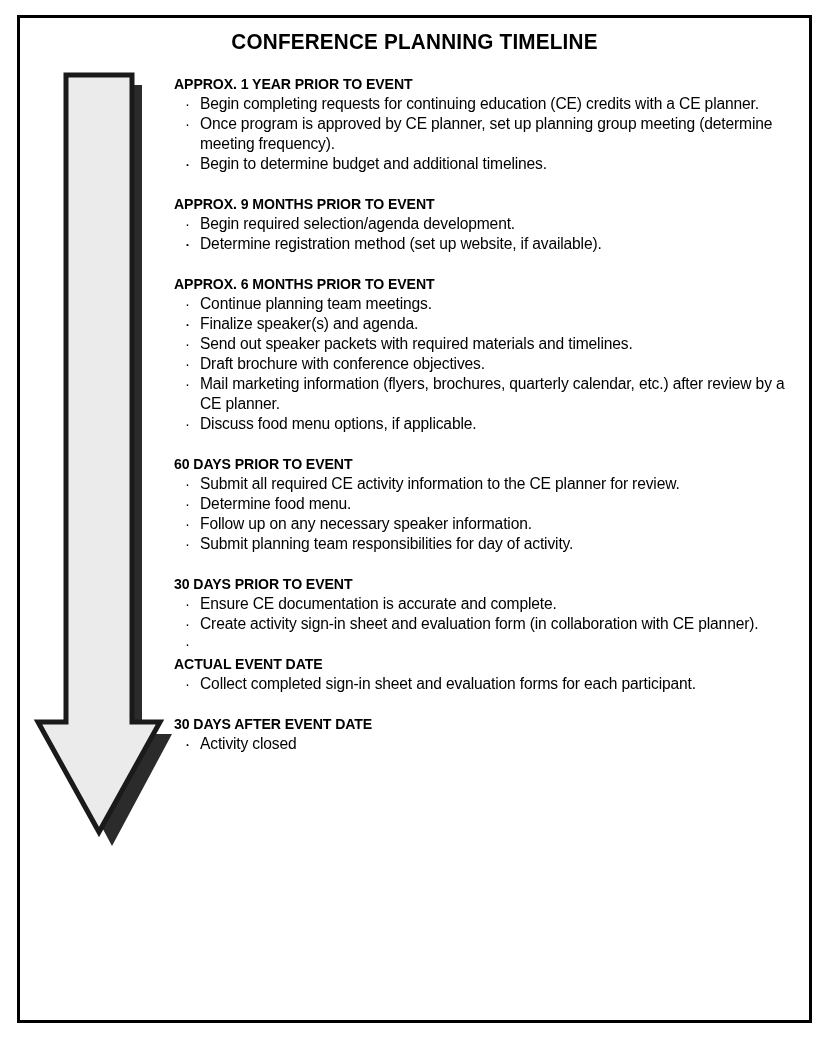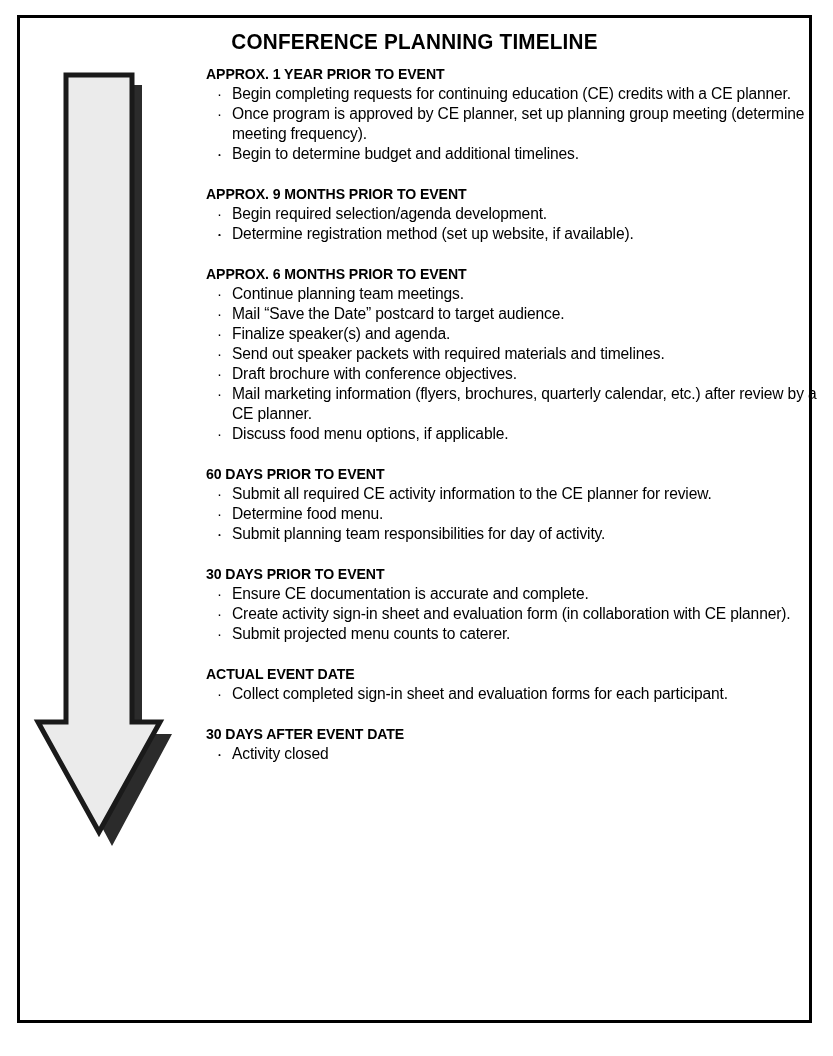--- a/index.html
+++ b/index.html
@@ -52,23 +52,22 @@
     font-stretch: condensed;
     transform: scaleX(0.92);
     transform-origin: center top;
     white-space: nowrap;
   }
 
   
   #content {
     position: absolute;
     left: 174px;
-    top: 64px;
+    top: 74px;
     width: 618px;
-    margin-left: 32px;
   }
 
   .section {
     margin-bottom: 0px;
   }
   .section-heading {
     font-size: 15.2px;
     font-weight: bold;
     line-height: 20px;
     letter-spacing: -0.1px;
@@ -134,45 +133,45 @@
         <li><span class="bullet-mark">·</span></li>
         <li><span class="bullet-mark">·</span></li>
         <li><span class="bullet-mark">·</span><span>Determine registration method (set up website, if available).</span></li>
       </ul>
     </div>
     <div class="section-gap"></div>
     <div class="section">
       <div class="section-heading">APPROX. 6 MONTHS PRIOR TO EVENT</div>
       <ul class="bullets">
         <li><span class="bullet-mark">·</span><span>Continue planning team meetings.</span></li>
-        <li><span class="bullet-mark">·</span><span>Mail “Save the Date” postcard to target audience.</span></li>
+        <li><span class="bullet-mark">·</span></li>
         <li><span class="bullet-mark">·</span><span>Finalize speaker(s) and agenda.</span></li>
         <li><span class="bullet-mark">·</span><span>Send out speaker packets with required materials and timelines.</span></li>
         <li><span class="bullet-mark">·</span><span>Draft brochure with conference objectives.</span></li>
         <li><span class="bullet-mark">·</span><span>Mail marketing information (flyers, brochures, quarterly calendar, etc.) after review by a CE planner.</span></li>
         <li><span class="bullet-mark">·</span><span>Discuss food menu options, if applicable.</span></li>
       </ul>
     </div>
     <div class="section-gap"></div>
     <div class="section">
       <div class="section-heading">60 DAYS PRIOR TO EVENT</div>
       <ul class="bullets">
         <li><span class="bullet-mark">·</span><span>Submit all required CE activity information to the CE planner for review.</span></li>
         <li><span class="bullet-mark">·</span><span>Determine food menu.</span></li>
-        <li><span class="bullet-mark">·</span></li>
+        <li><span class="bullet-mark">·</span><span>Follow up on any necessary speaker information.</span></li>
         <li><span class="bullet-mark">·</span><span>Submit planning team responsibilities for day of activity.</span></li>
       </ul>
     </div>
     <div class="section-gap"></div>
     <div class="section">
       <div class="section-heading">30 DAYS PRIOR TO EVENT</div>
       <ul class="bullets">
         <li><span class="bullet-mark">·</span><span>Ensure CE documentation is accurate and complete.</span></li>
         <li><span class="bullet-mark">·</span><span>Create activity sign-in sheet and evaluation form (in collaboration with CE planner).</span></li>
-        <li><span class="bullet-mark">·</span><span>Submit projected menu counts to caterer.</span></li>
+        <li><span class="bullet-mark">·</span></li>
       </ul>
     </div>
     <div class="section-gap"></div>
     <div class="section">
       <div class="section-heading">ACTUAL EVENT DATE</div>
       <ul class="bullets">
         <li><span class="bullet-mark">·</span><span>Collect completed sign-in sheet and evaluation forms for each participant.</span></li>
       </ul>
     </div>
     <div class="section-gap"></div>

